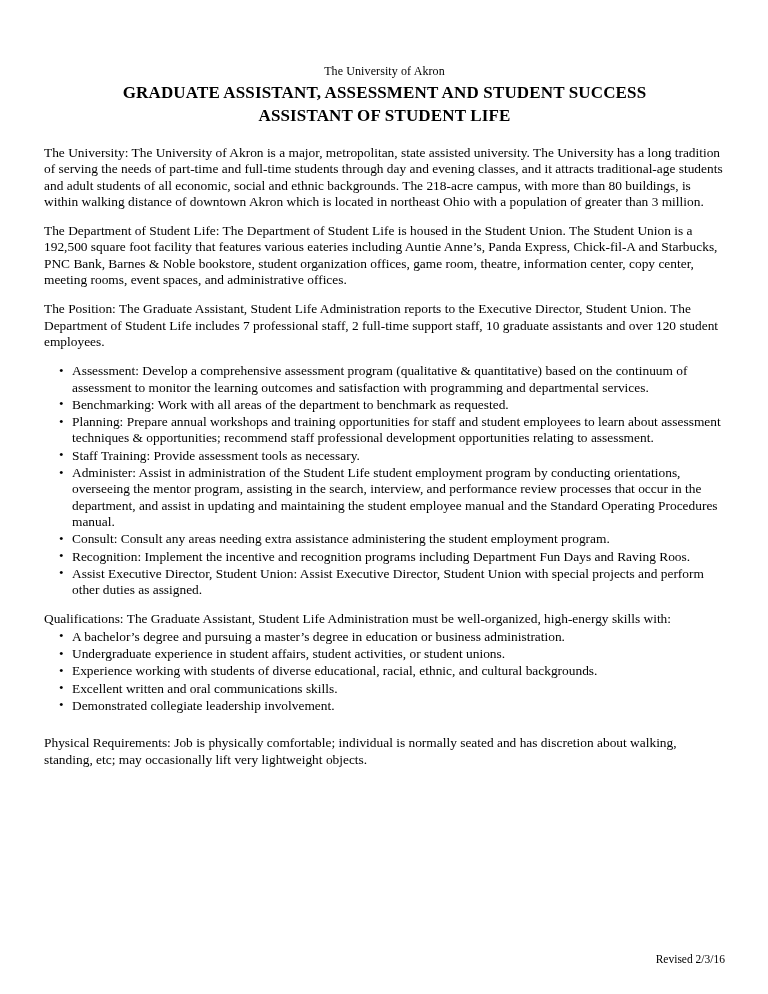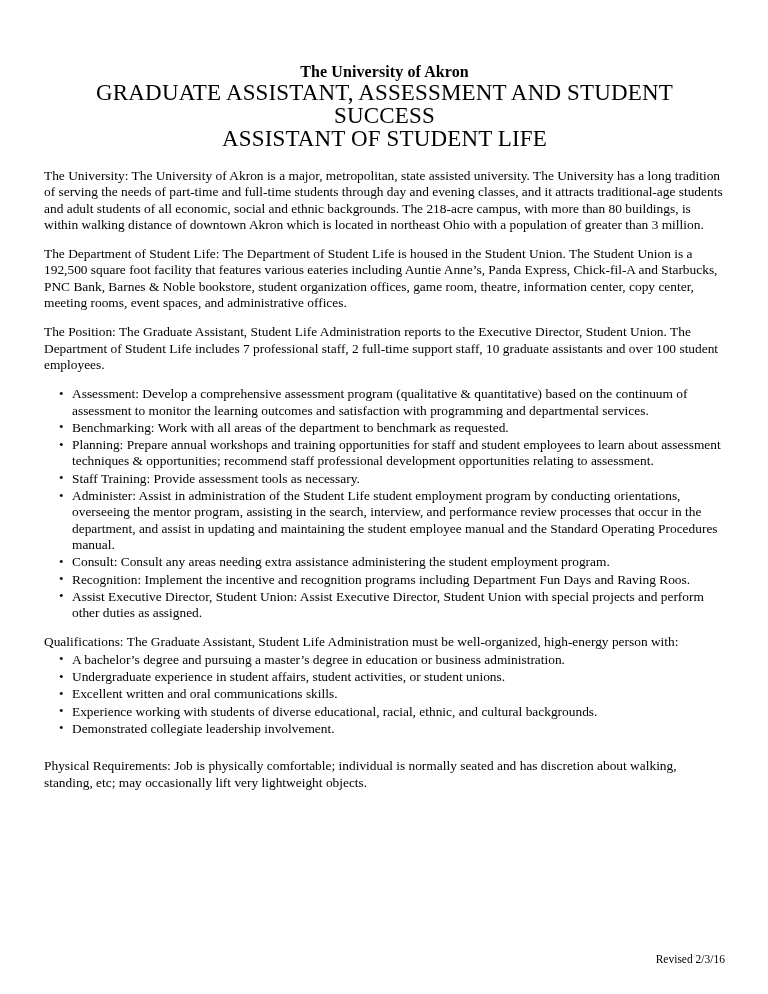--- a/index.html
+++ b/index.html
@@ -22,29 +22,29 @@
     box-sizing: border-box;
     padding: 62px 43px 0 44px;
     background: #ffffff;
   }
   
   .doc-header {
     text-align: center;
     margin: 0 0 18px 0;
   }
   .header-line-1 {
-    font-size: 16px;
-    font-weight: bold;
+    font-size: 12px;
+    font-weight: normal;
     line-height: 19px;
     letter-spacing: 0.1px;
   }
   .header-line-2,
   .header-line-3 {
-    font-size: 23px;
-    font-weight: normal;
+    font-size: 17px;
+    font-weight: bold;
     line-height: 23px;
     letter-spacing: 0.15px;
   }
   
   .para {
     font-size: 13.4px;
     line-height: 16.3px;
     text-align: left;
     margin: 0 0 13px 0;
   }
@@ -97,41 +97,41 @@
   <div class="doc-header">
     <div class="header-line-1">The University of Akron</div>
     <div class="header-line-2">GRADUATE ASSISTANT, ASSESSMENT AND STUDENT SUCCESS</div>
     <div class="header-line-3">ASSISTANT OF STUDENT LIFE</div>
   </div>
 
   <p class="para"><span class="lead">The University:</span><span> The University of Akron is a major, metropolitan, state assisted university.  The University has a long tradition of serving the needs of part-time and full-time students through day and evening classes, and it attracts traditional-age students and adult students of all economic, social and ethnic backgrounds.  The 218-acre campus, with more than 80 buildings, is within walking distance of downtown Akron which is located in northeast Ohio with a population of greater than 3 million.</span></p>
 
   <p class="para"><span class="lead">The Department of Student Life</span><span>:  The Department of Student Life is housed in the Student Union.  The Student Union is a 192,500 square foot facility that features various eateries including Auntie Anne’s, Panda Express, Chick-fil-A and Starbucks,  PNC Bank, Barnes &amp; Noble bookstore, student organization offices, game room, theatre, information center, copy center, meeting rooms, event spaces, and administrative offices.</span></p>
 
-  <p class="para"><span class="lead">The Position:</span><span> The Graduate Assistant, Student Life Administration reports to the Executive Director, Student Union. The Department of Student Life includes 7 professional staff, 2 full-time support staff, 10 graduate assistants and over 100 student employees.</span></p>
+  <p class="para"><span class="lead">The Position:</span><span> The Graduate Assistant, Student Life Administration reports to the Executive Director, Student Union. The Department of Student Life includes 7 professional staff, 2 full-time support staff, 10 graduate assistants and over 120 student employees.</span></p>
 
 
   <ul class="bullets after-lead">
     <li>Assessment: Develop a comprehensive assessment program (qualitative &amp; quantitative) based on the continuum of assessment to monitor the learning outcomes and satisfaction with programming and departmental services.</li>
     <li>Benchmarking: Work with all areas of the department to benchmark as requested.</li>
     <li>Planning: Prepare annual workshops and training opportunities for staff and student employees to learn about assessment techniques &amp; opportunities; recommend staff professional development opportunities relating to assessment.</li>
     <li>Staff Training: Provide assessment tools as necessary.</li>
     <li>Administer: Assist in administration of the Student Life student employment program by conducting orientations, overseeing the mentor program, assisting in the search, interview, and performance review processes that occur in the department, and assist in updating and maintaining the student employee manual and the Standard Operating Procedures manual.</li>
     <li>Consult: Consult any areas needing extra assistance administering the student employment program.</li>
     <li>Recognition: Implement the incentive and recognition programs including Department Fun Days and Raving Roos.</li>
     <li>Assist Executive Director, Student Union: Assist Executive Director, Student Union with special projects and perform other duties as assigned.</li>
   </ul>
 
-  <p class="para tight"><span class="lead">Qualifications:</span><span> The Graduate Assistant, Student Life Administration must be well-organized, high-energy person with:</span></p>
+  <p class="para tight"><span class="lead">Qualifications:</span><span> The Graduate Assistant, Student Life Administration must be well-organized, high-energy skills with:</span></p>
 
   <ul class="bullets after-lead">
     <li>A bachelor’s degree and pursuing a master’s degree in education or business administration.</li>
     <li>Undergraduate experience in student affairs, student activities, or student unions.</li>
+    <li>Experience working with students of diverse educational, racial, ethnic, and cultural backgrounds.</li>
     <li>Excellent written and oral communications skills.</li>
-    <li>Experience working with students of diverse educational, racial, ethnic, and cultural backgrounds.</li>
     <li>Demonstrated collegiate leadership involvement.</li>
   </ul>
 
   <div class="spacer-sm"></div>
 
   <p class="para"><span class="lead">Physical Requirements:</span><span>  Job is physically comfortable; individual is normally seated and has discretion about walking, standing, etc; may occasionally lift very lightweight objects.</span></p>
 
 
   <div class="revised">Revised 2/3/16</div>
 

